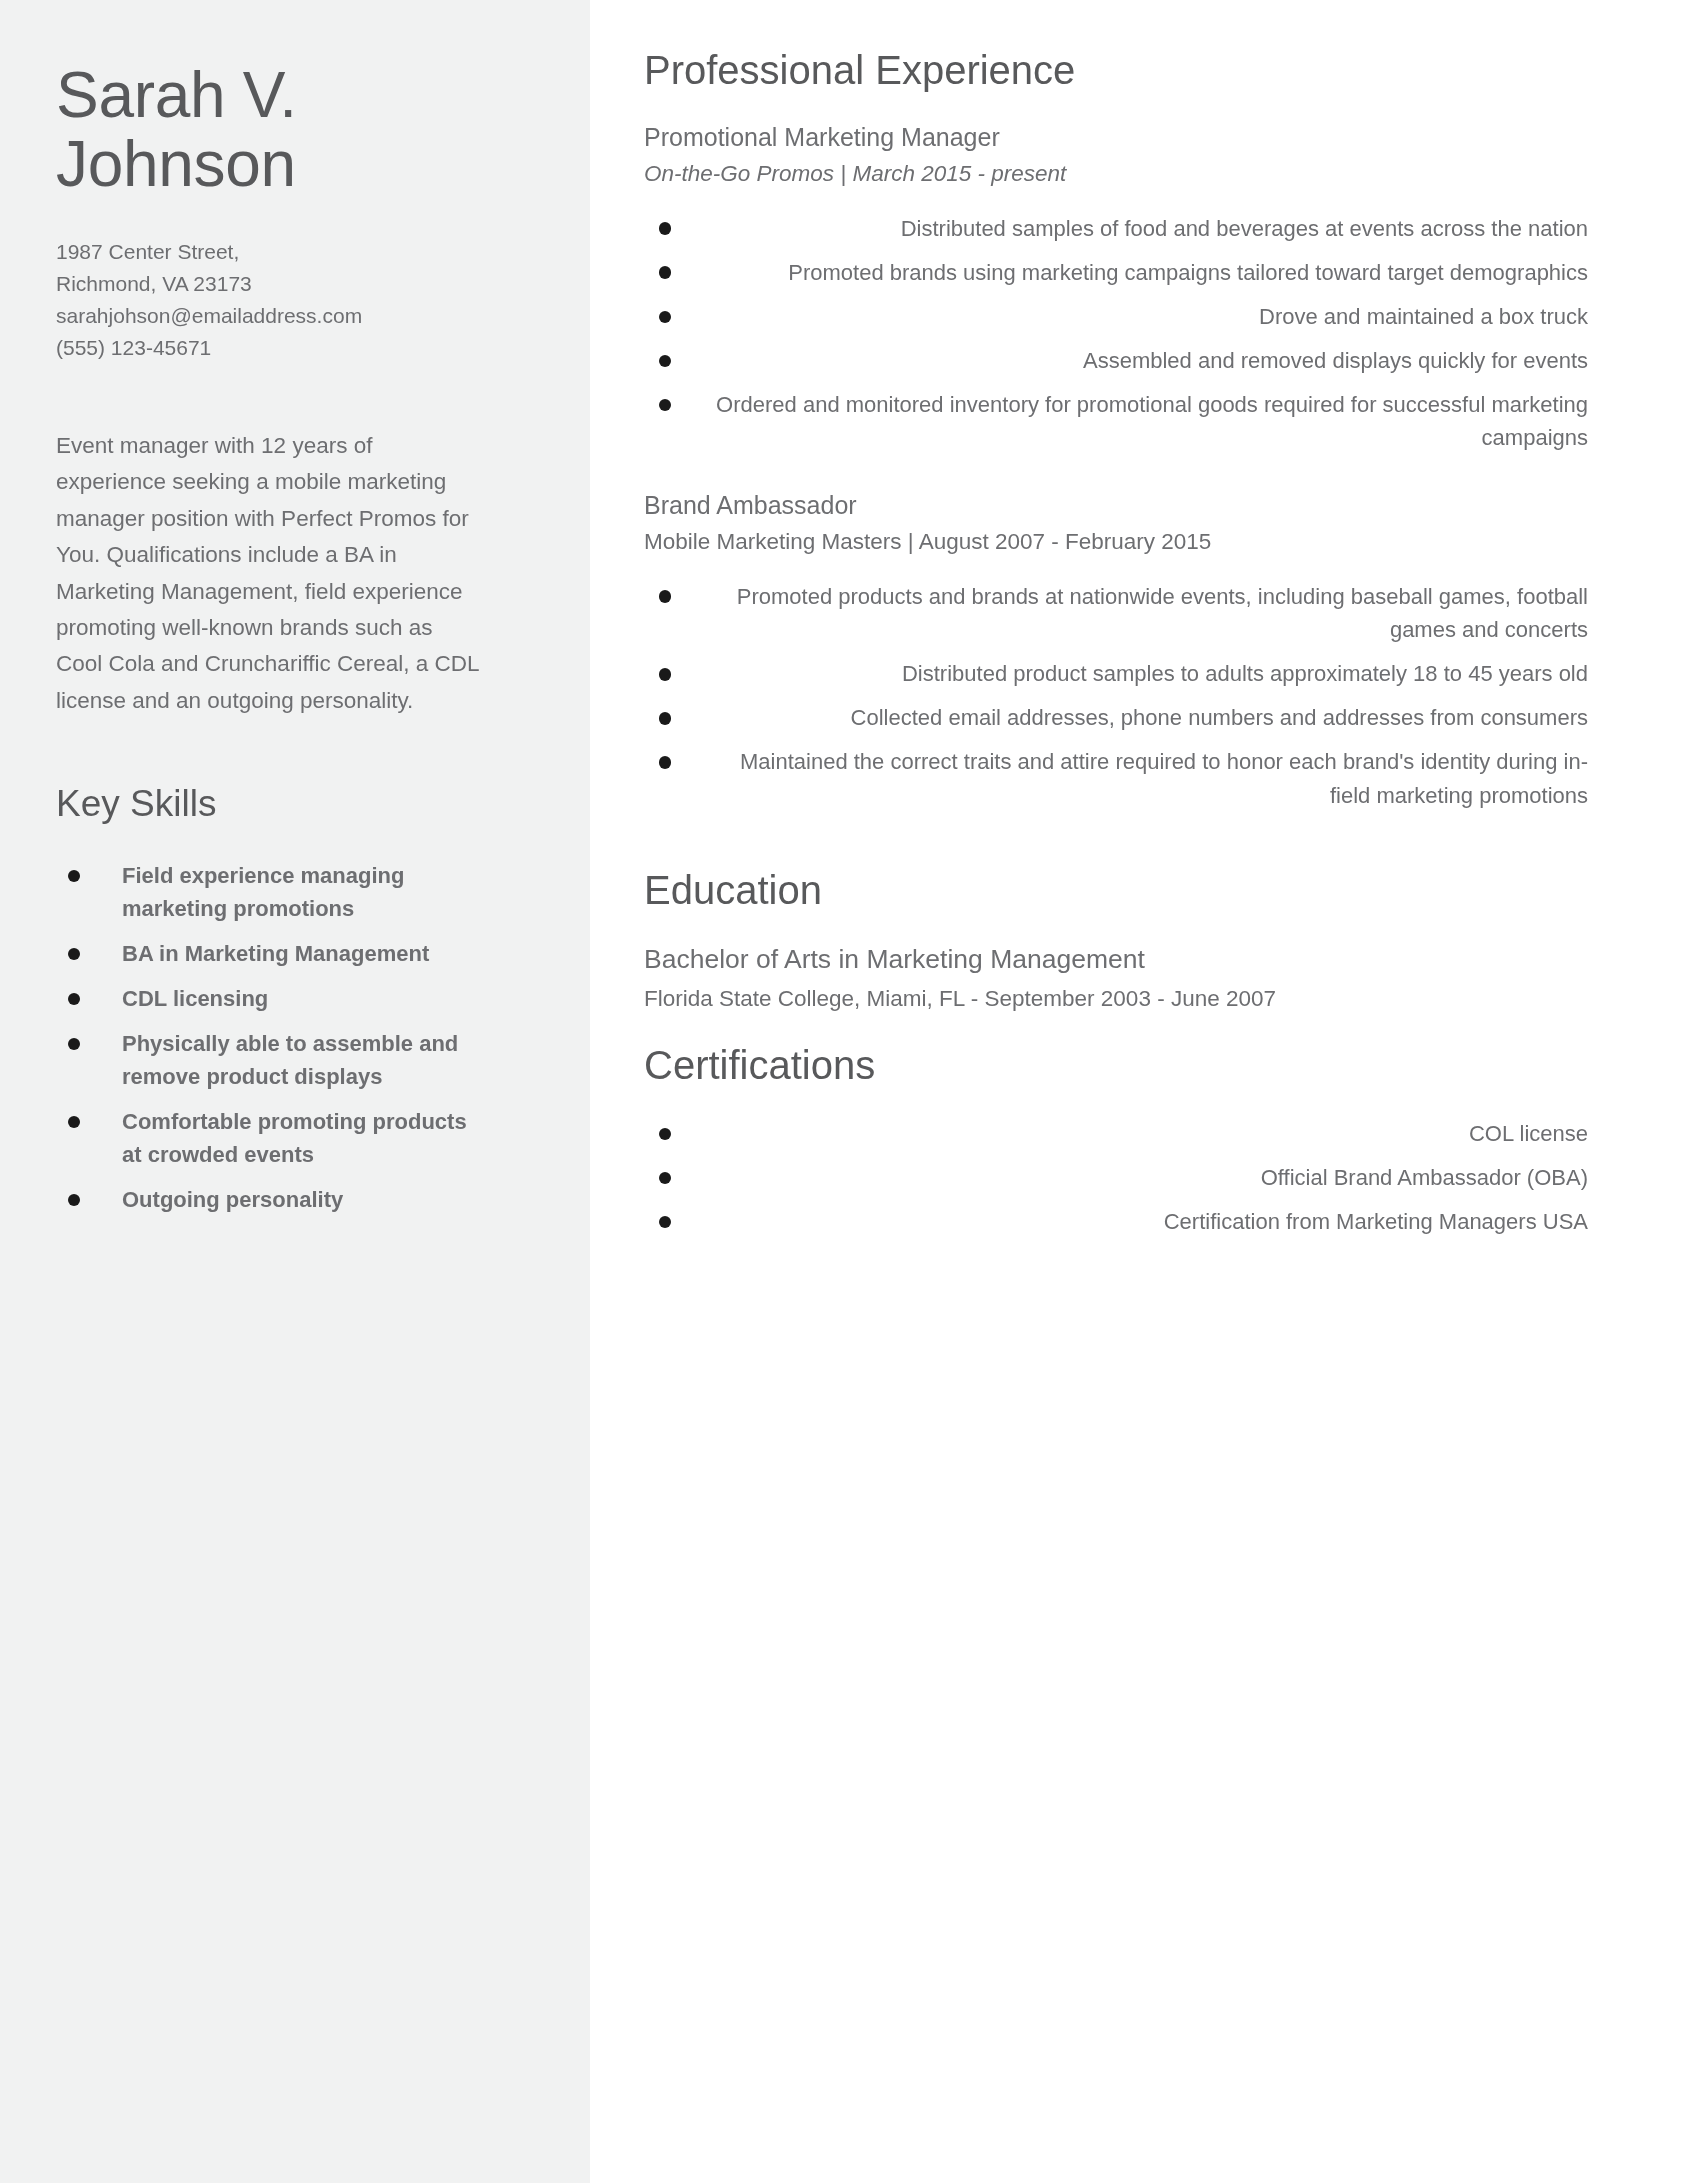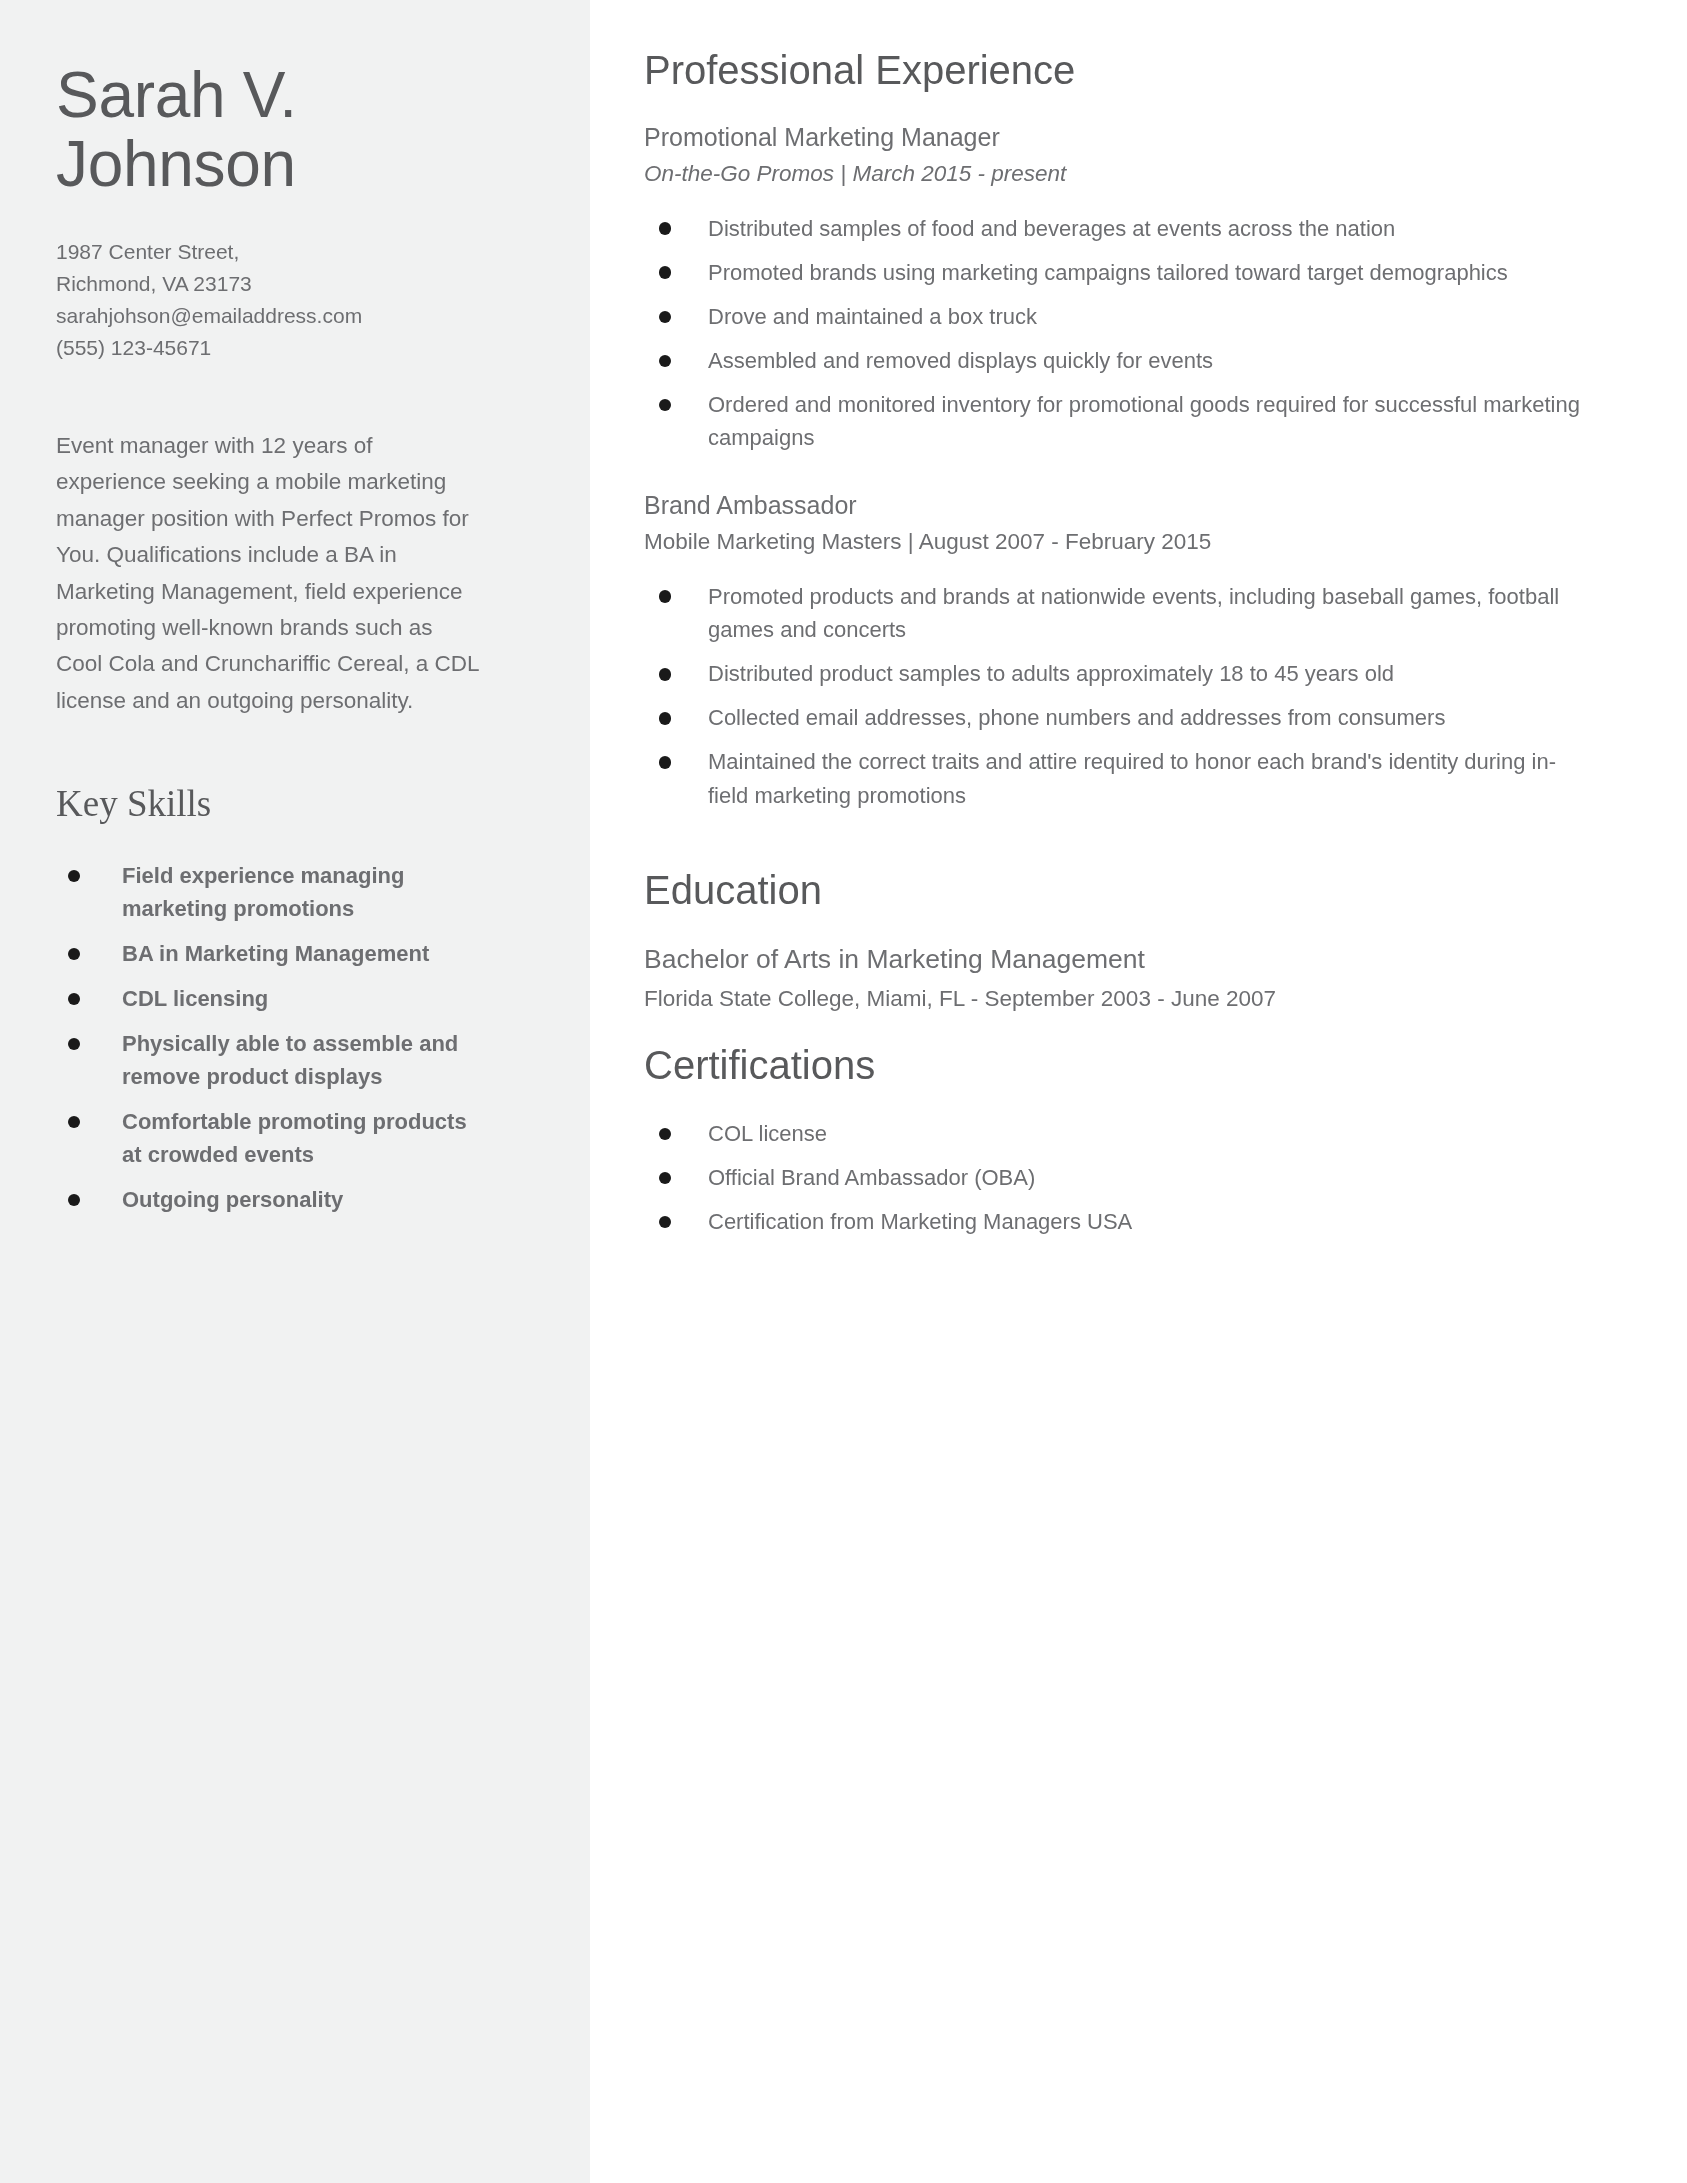--- a/index.html
+++ b/index.html
@@ -66,21 +66,20 @@
     font-weight: 400;
     color: #6d6e71;
   }
 
   .sidebar-heading {
     font-size: 37px;
     font-weight: 300;
     color: #58595b;
     line-height: 1.15;
     margin-bottom: 33px;
-    font-family: Liberation Serif, serif;
   }
 
   .skills-list {
     list-style: none;
   }
 
   .skills-list li {
     position: relative;
     font-size: 22px;
     line-height: 1.5;
@@ -134,20 +133,21 @@
     font-weight: 400;
     color: #6d6e71;
     line-height: 1.3;
   }
 
   .job-meta.italic { font-style: italic; }
 
   .bullets {
     list-style: none;
     margin-top: 24px;
+    text-align: right;
   }
 
   .bullets li {
     position: relative;
     font-size: 22px;
     line-height: 1.52;
     font-weight: 400;
     color: #6d6e71;
     padding-left: 64px;
     margin-bottom: 10.6px;

